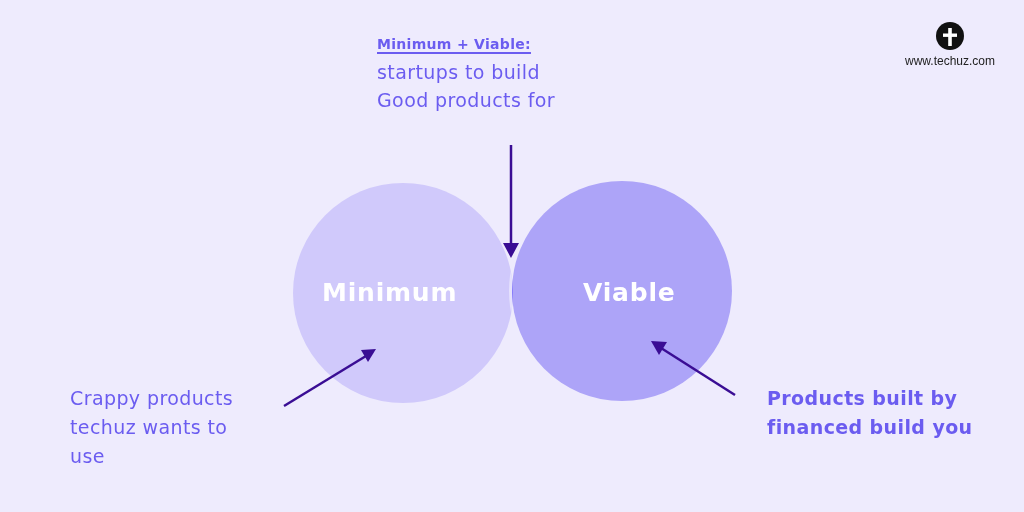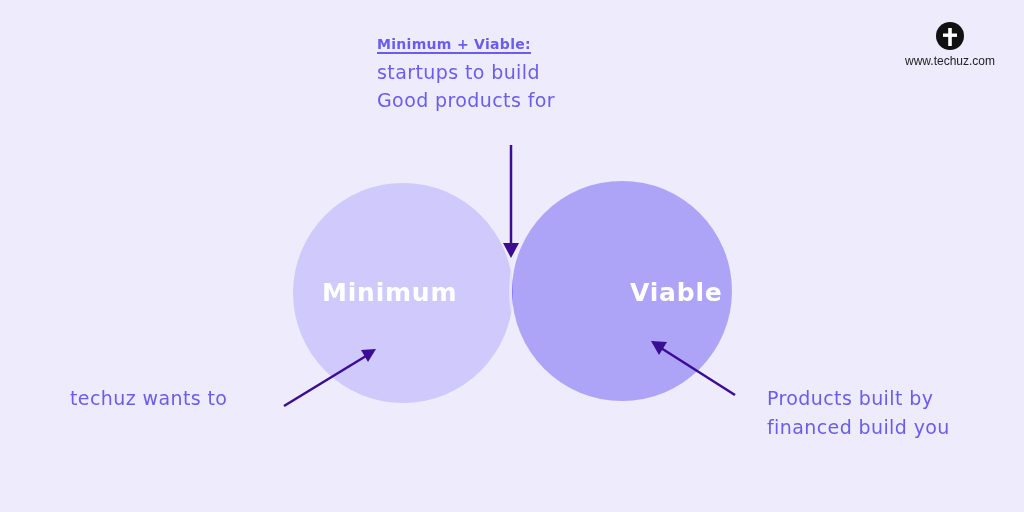--- a/index.html
+++ b/index.html
@@ -12,26 +12,26 @@
   .diagram { position: absolute; left: 0; top: 0; }
   .title-block { position: absolute; left: 377px; top: 30px; color: #6b5cf0; }
   .title-heading {
     font-weight: bold; font-size: 14px; text-decoration: underline;
     text-underline-offset: 3px; text-decoration-thickness: 2px;
     letter-spacing: 0.3px; line-height: 28px;
   }
   .title-sub { font-size: 19px; line-height: 28px; letter-spacing: 0.4px; }
   .note { position: absolute; color: #6b5cf0; font-size: 19px; line-height: 29px; letter-spacing: 0.4px; }
   .note-left { left: 70px; top: 384px; width: 200px; }
-  .note-right { left: 767px; top: 384px; width: 210px; }
+  .note-right { left: 767px; top: 384px; width: 210px; font-weight: bold; }
   .circle-label {
     position: absolute; color: #ffffff; font-weight: bold; font-size: 25px; letter-spacing: 0.8px;
   }
   .label-min { left: 322px; top: 278px; }
-  .label-via { left: 583px; top: 278px; margin-left: 47px; }
+  .label-via { left: 583px; top: 278px; }
   .logo { position: absolute; left: 895px; top: 22px; width: 110px; text-align: center; }
   .logo-mark { width: 28px; height: 28px; margin: 0 auto; }
   .logo-text { font-family: "Liberation Sans", sans-serif; font-size: 12px; color: #222; margin-top: 0; }
 </style>
 </head>
 <body>
 
 <svg class="diagram" width="1024" height="512" viewBox="0 0 1024 512">
   <defs>
     <clipPath id="clipLeft">
@@ -60,21 +60,23 @@
 <div class="title-block">
   <div class="title-heading">Minimum + Viable:</div>
   <div class="title-sub">startups to build</div>
   <div class="title-sub">Good products for</div>
 </div>
 
 <div class="circle-label label-min">Minimum</div>
 <div class="circle-label label-via">Viable</div>
 
 <div class="note note-left">
+  <div>Crappy products</div>
   <div>techuz wants to</div>
+  <div>use</div>
 </div>
 
 <div class="note note-right">
   <div>Products built by</div>
   <div>financed build you</div>
 </div>
 
 <div class="logo">
   <svg class="logo-mark" viewBox="0 0 28 28">
     <circle cx="14" cy="14" r="14" fill="#111"></circle>

